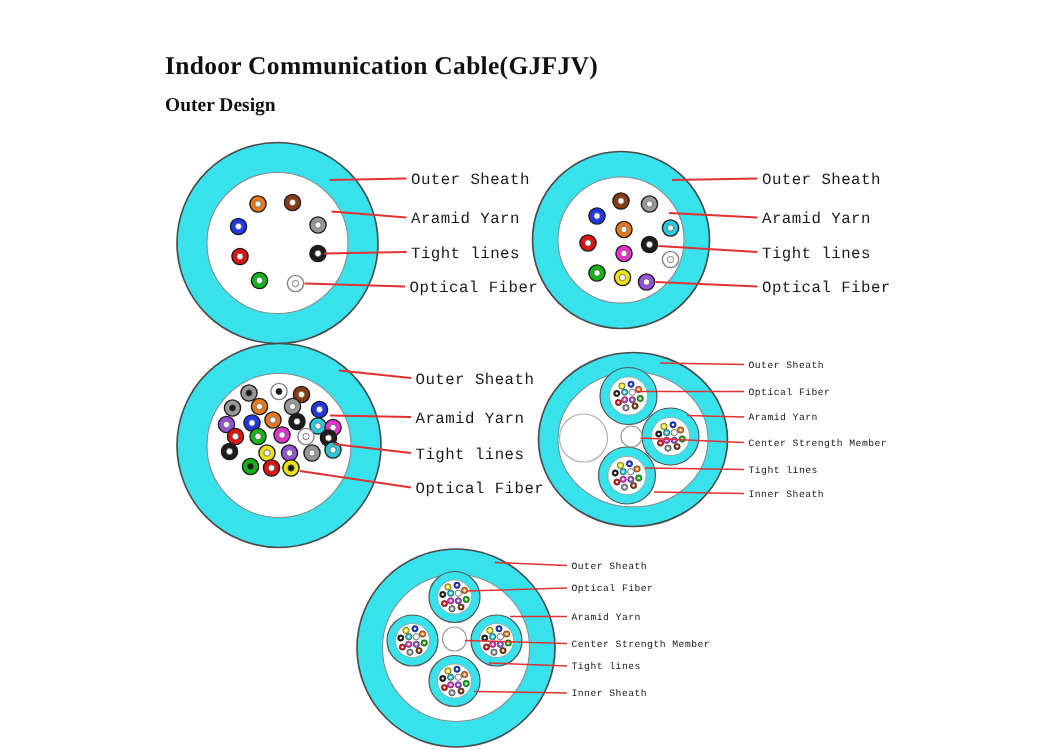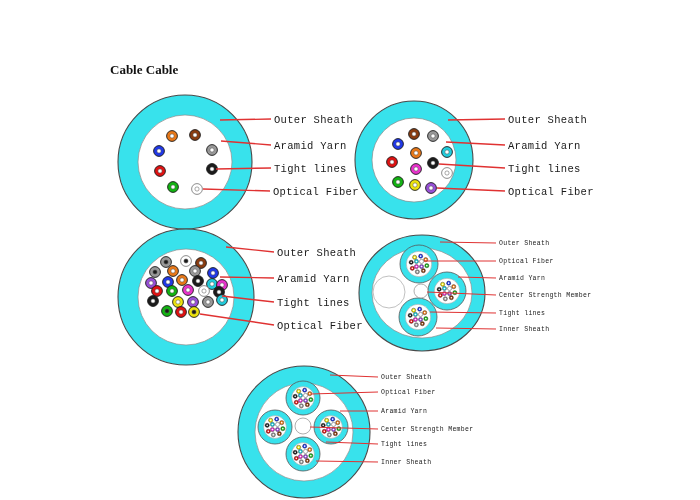--- a/index.html
+++ b/index.html
@@ -356,14 +356,15 @@
         <line x1="340" y1="411" x2="378" y2="411" stroke="#e03232" stroke-width="1"></line>
         <text x="381" y="413.275" font-size="6.5" fill="#1a1a1a" letter-spacing="0.3">Aramid Yarn</text>
         <line x1="310" y1="427" x2="378" y2="429" stroke="#e03232" stroke-width="1"></line>
         <text x="381" y="431.275" font-size="6.5" fill="#1a1a1a" letter-spacing="0.3">Center Strength Member</text>
         <line x1="326" y1="442" x2="378" y2="444" stroke="#e03232" stroke-width="1"></line>
         <text x="381" y="446.275" font-size="6.5" fill="#1a1a1a" letter-spacing="0.3">Tight lines</text>
         <line x1="316" y1="461" x2="378" y2="462" stroke="#e03232" stroke-width="1"></line>
         <text x="381" y="464.275" font-size="6.5" fill="#1a1a1a" letter-spacing="0.3">Inner Sheath</text>
       </g>
     </svg>
-  <div class="subtitle">Cable Cable</div>
+  <div class="title">Indoor Communication Cable(GJFJV)</div>
+  <div class="subtitle">Outer Design</div>
 </div>
 
 </body></html>

